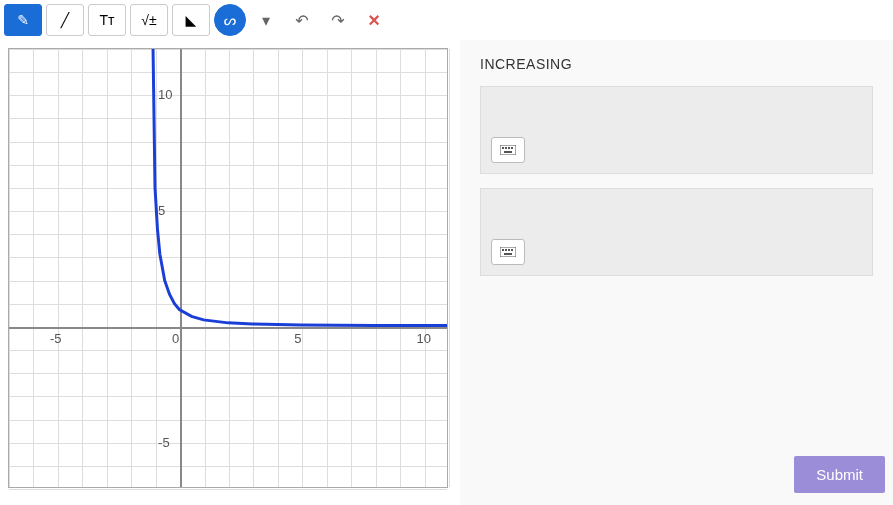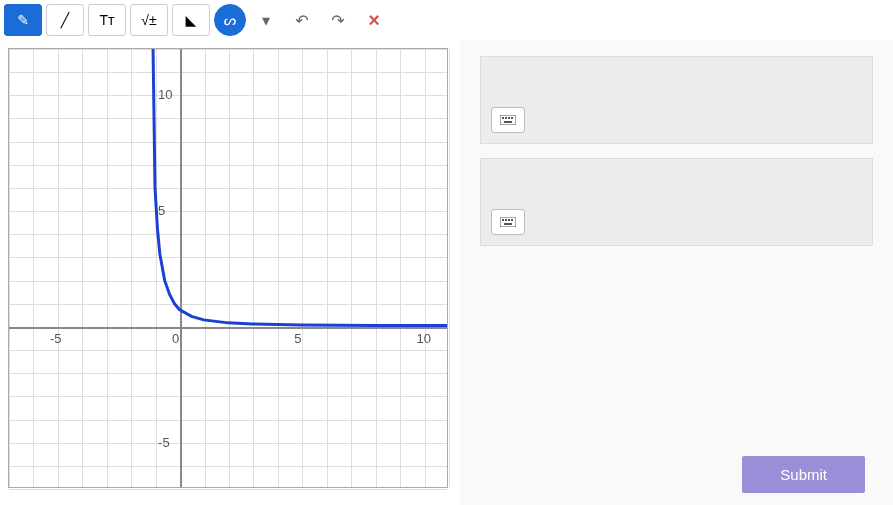--- a/index.html
+++ b/index.html
@@ -143,26 +143,26 @@
       border: 1px solid #bbb;
       border-radius: 3px;
       display: flex;
       align-items: center;
       justify-content: center;
       cursor: pointer;
       font-size: 12px;
     }
     .submit-btn {
       position: absolute;
-      right: 28px;
+      right: 8px;
       bottom: 12px;
       background: #9b8dd8;
       color: #fff;
       border: none;
-      padding: 10px 38px;
+      padding: 10px 22px;
       font-size: 15px;
       cursor: pointer;
       border-radius: 2px;
     }
   </style>
 </head>
 <body>
 
 <div class="toolbar">
   <button class="tool-btn active">✎</button>
@@ -229,20 +229,21 @@
         <div class="axis-label" style="left: 149.111px; top: 154.105px;">5</div>
         <div class="axis-label" style="left: 149.111px; top: 38.3158px;">10</div>
         <svg class="curve" viewBox="0 0 440 440">
           <path d="M144.7111111111111,0 L146.66666666666666,138.9473684210526 L149.1111111111111,180.63157894736844 L151.55555555555554,206.10526315789474 L156.44444444444446,232.73684210526318 L161.33333333333331,246.63157894736844 L166.22222222222223,255.89473684210526 L171.11111111111111,261.68421052631584 L183.33333333333334,268.63157894736844 L195.55555555555554,272.10526315789474 L220,275.11578947368423 L244.44444444444446,276.2736842105263 L293.3333333333333,277.2 L366.6666666666667,277.66315789473686 L440,277.7789473684211 " fill="none" stroke="#1a3fd6" stroke-width="3"></path>
         </svg>
       </div>
   </div>
 
   <div class="question-panel">
 
+    <div class="section-label">INCREASING</div>
     <div class="answer-block">
       <input class="answer-input" style="">
       <button class="keyboard-btn">
         <svg width="16" height="10" viewBox="0 0 16 10">
             <rect x="0" y="0" width="16" height="10" fill="none" stroke="#555" stroke-width="1"></rect>
             <rect x="2" y="2" width="2" height="2" fill="#555"></rect>
             <rect x="5" y="2" width="2" height="2" fill="#555"></rect>
             <rect x="8" y="2" width="2" height="2" fill="#555"></rect>
             <rect x="11" y="2" width="2" height="2" fill="#555"></rect>
             <rect x="4" y="6" width="8" height="2" fill="#555"></rect>

